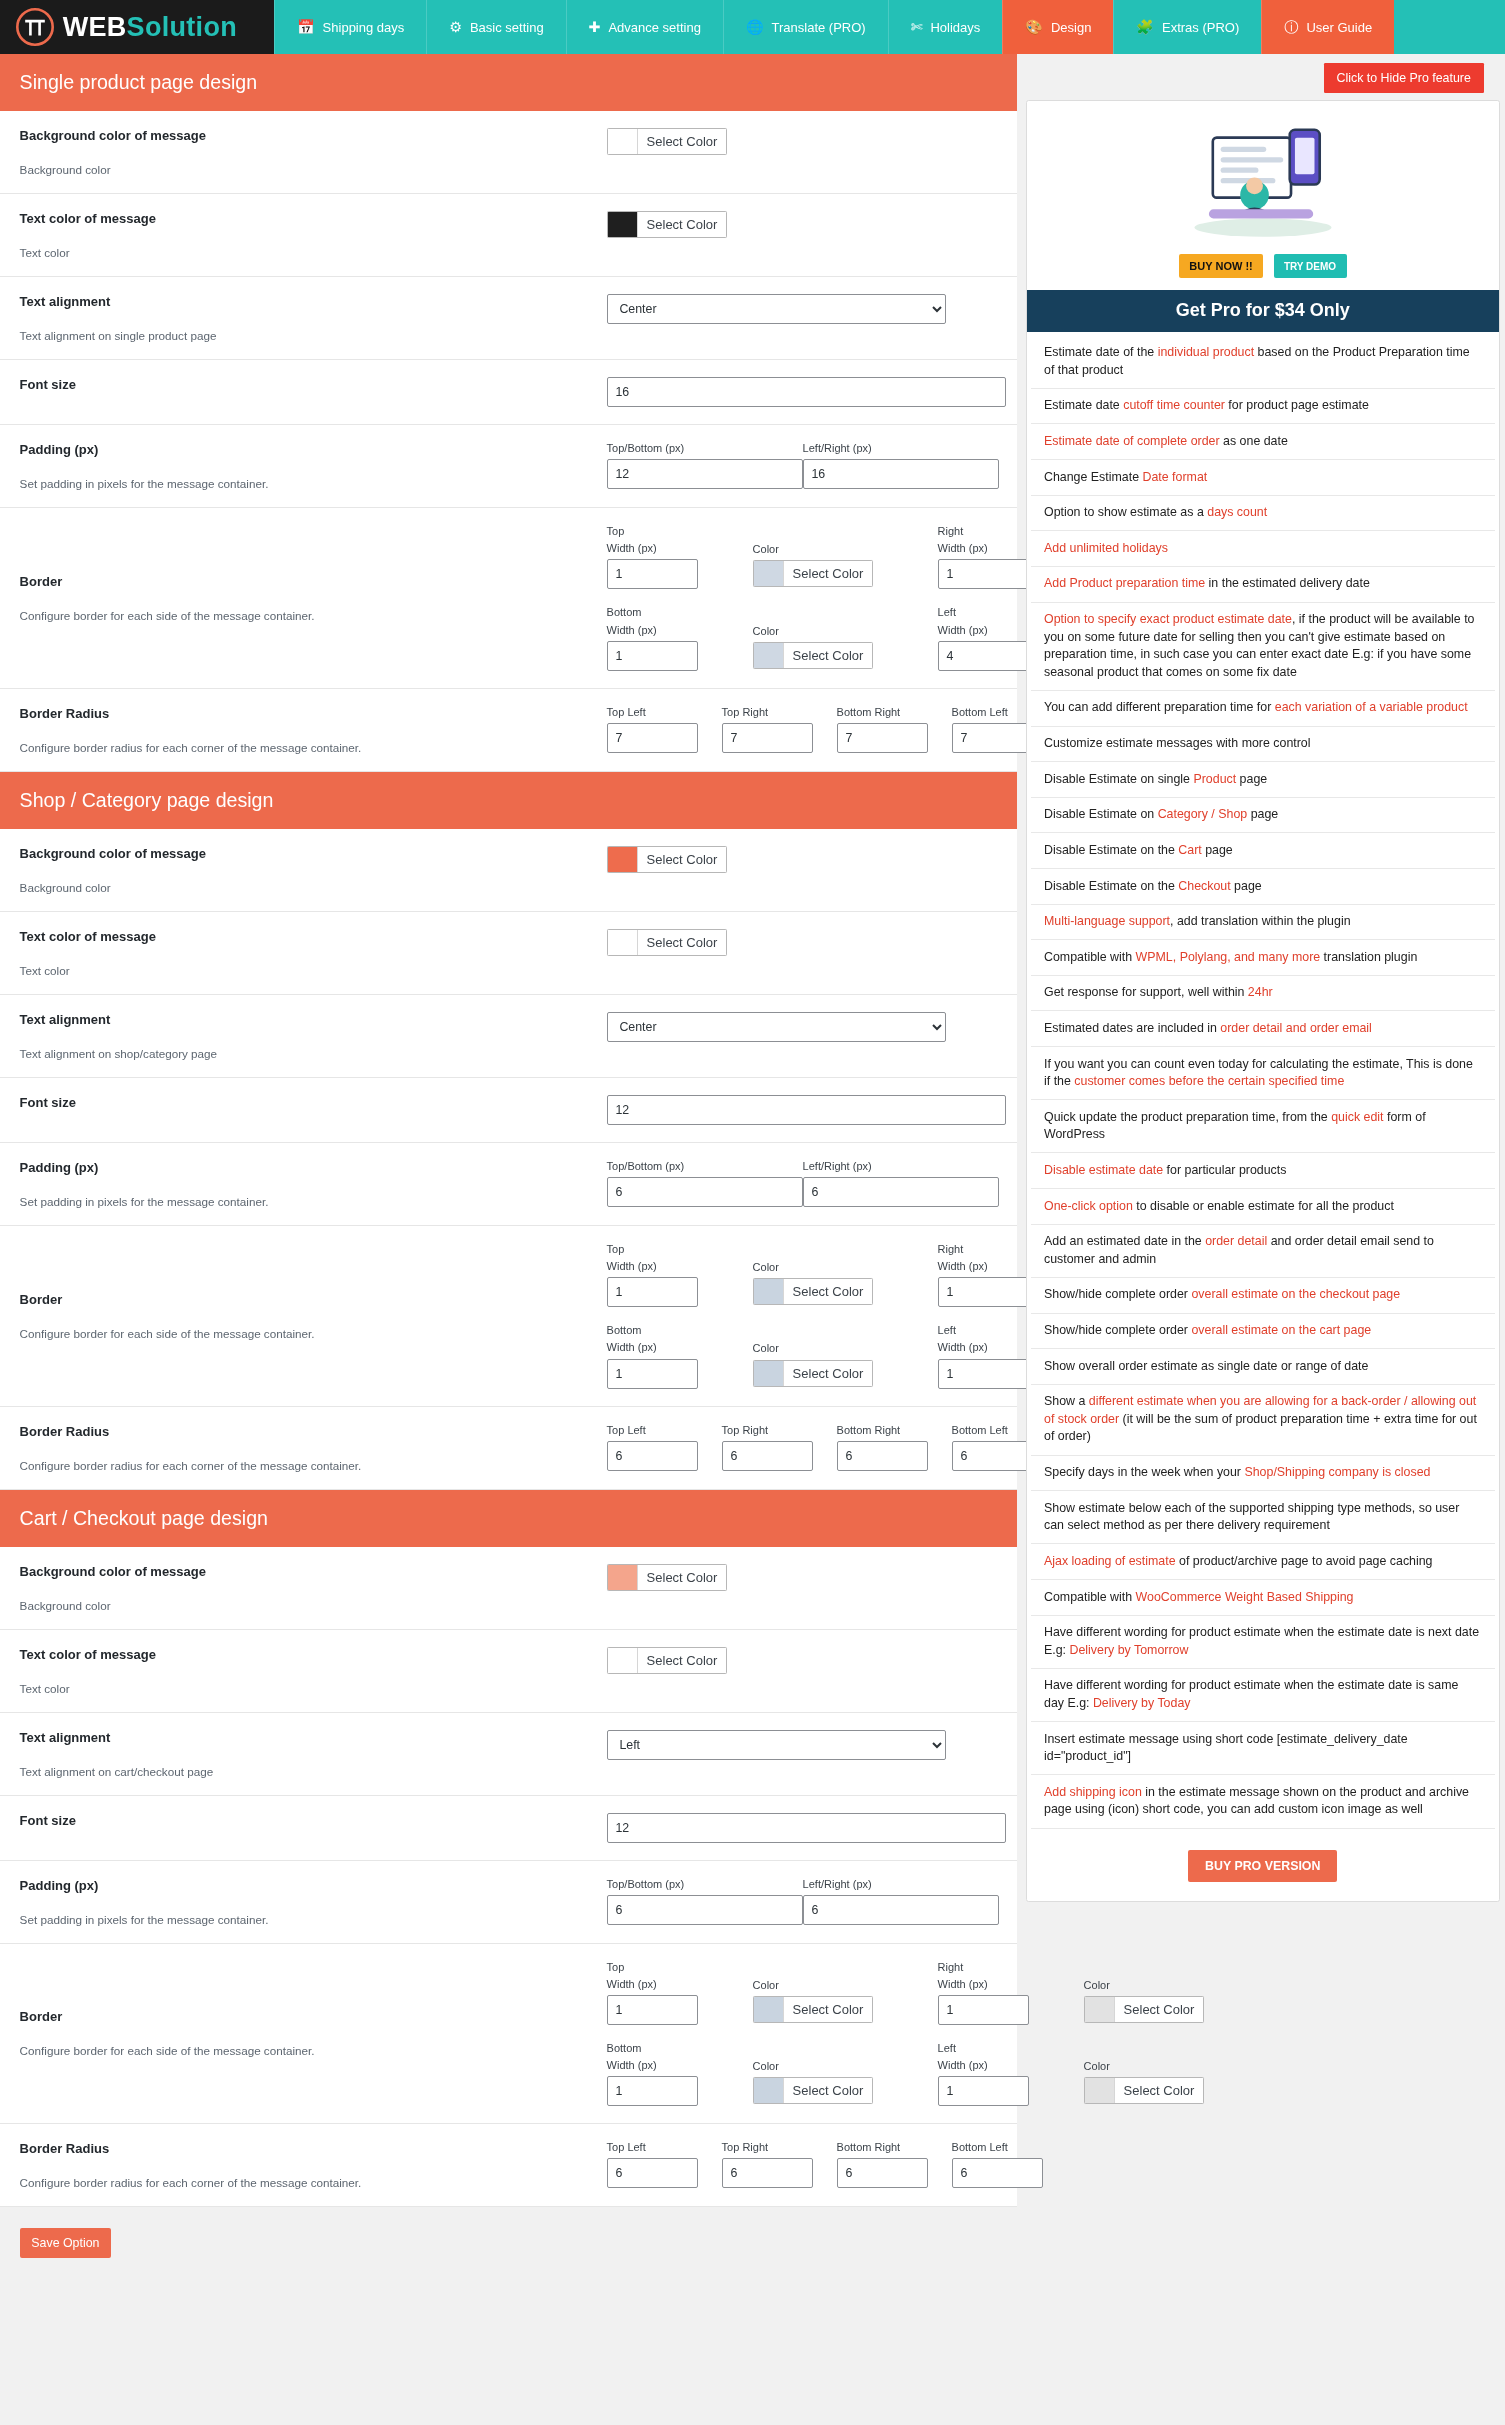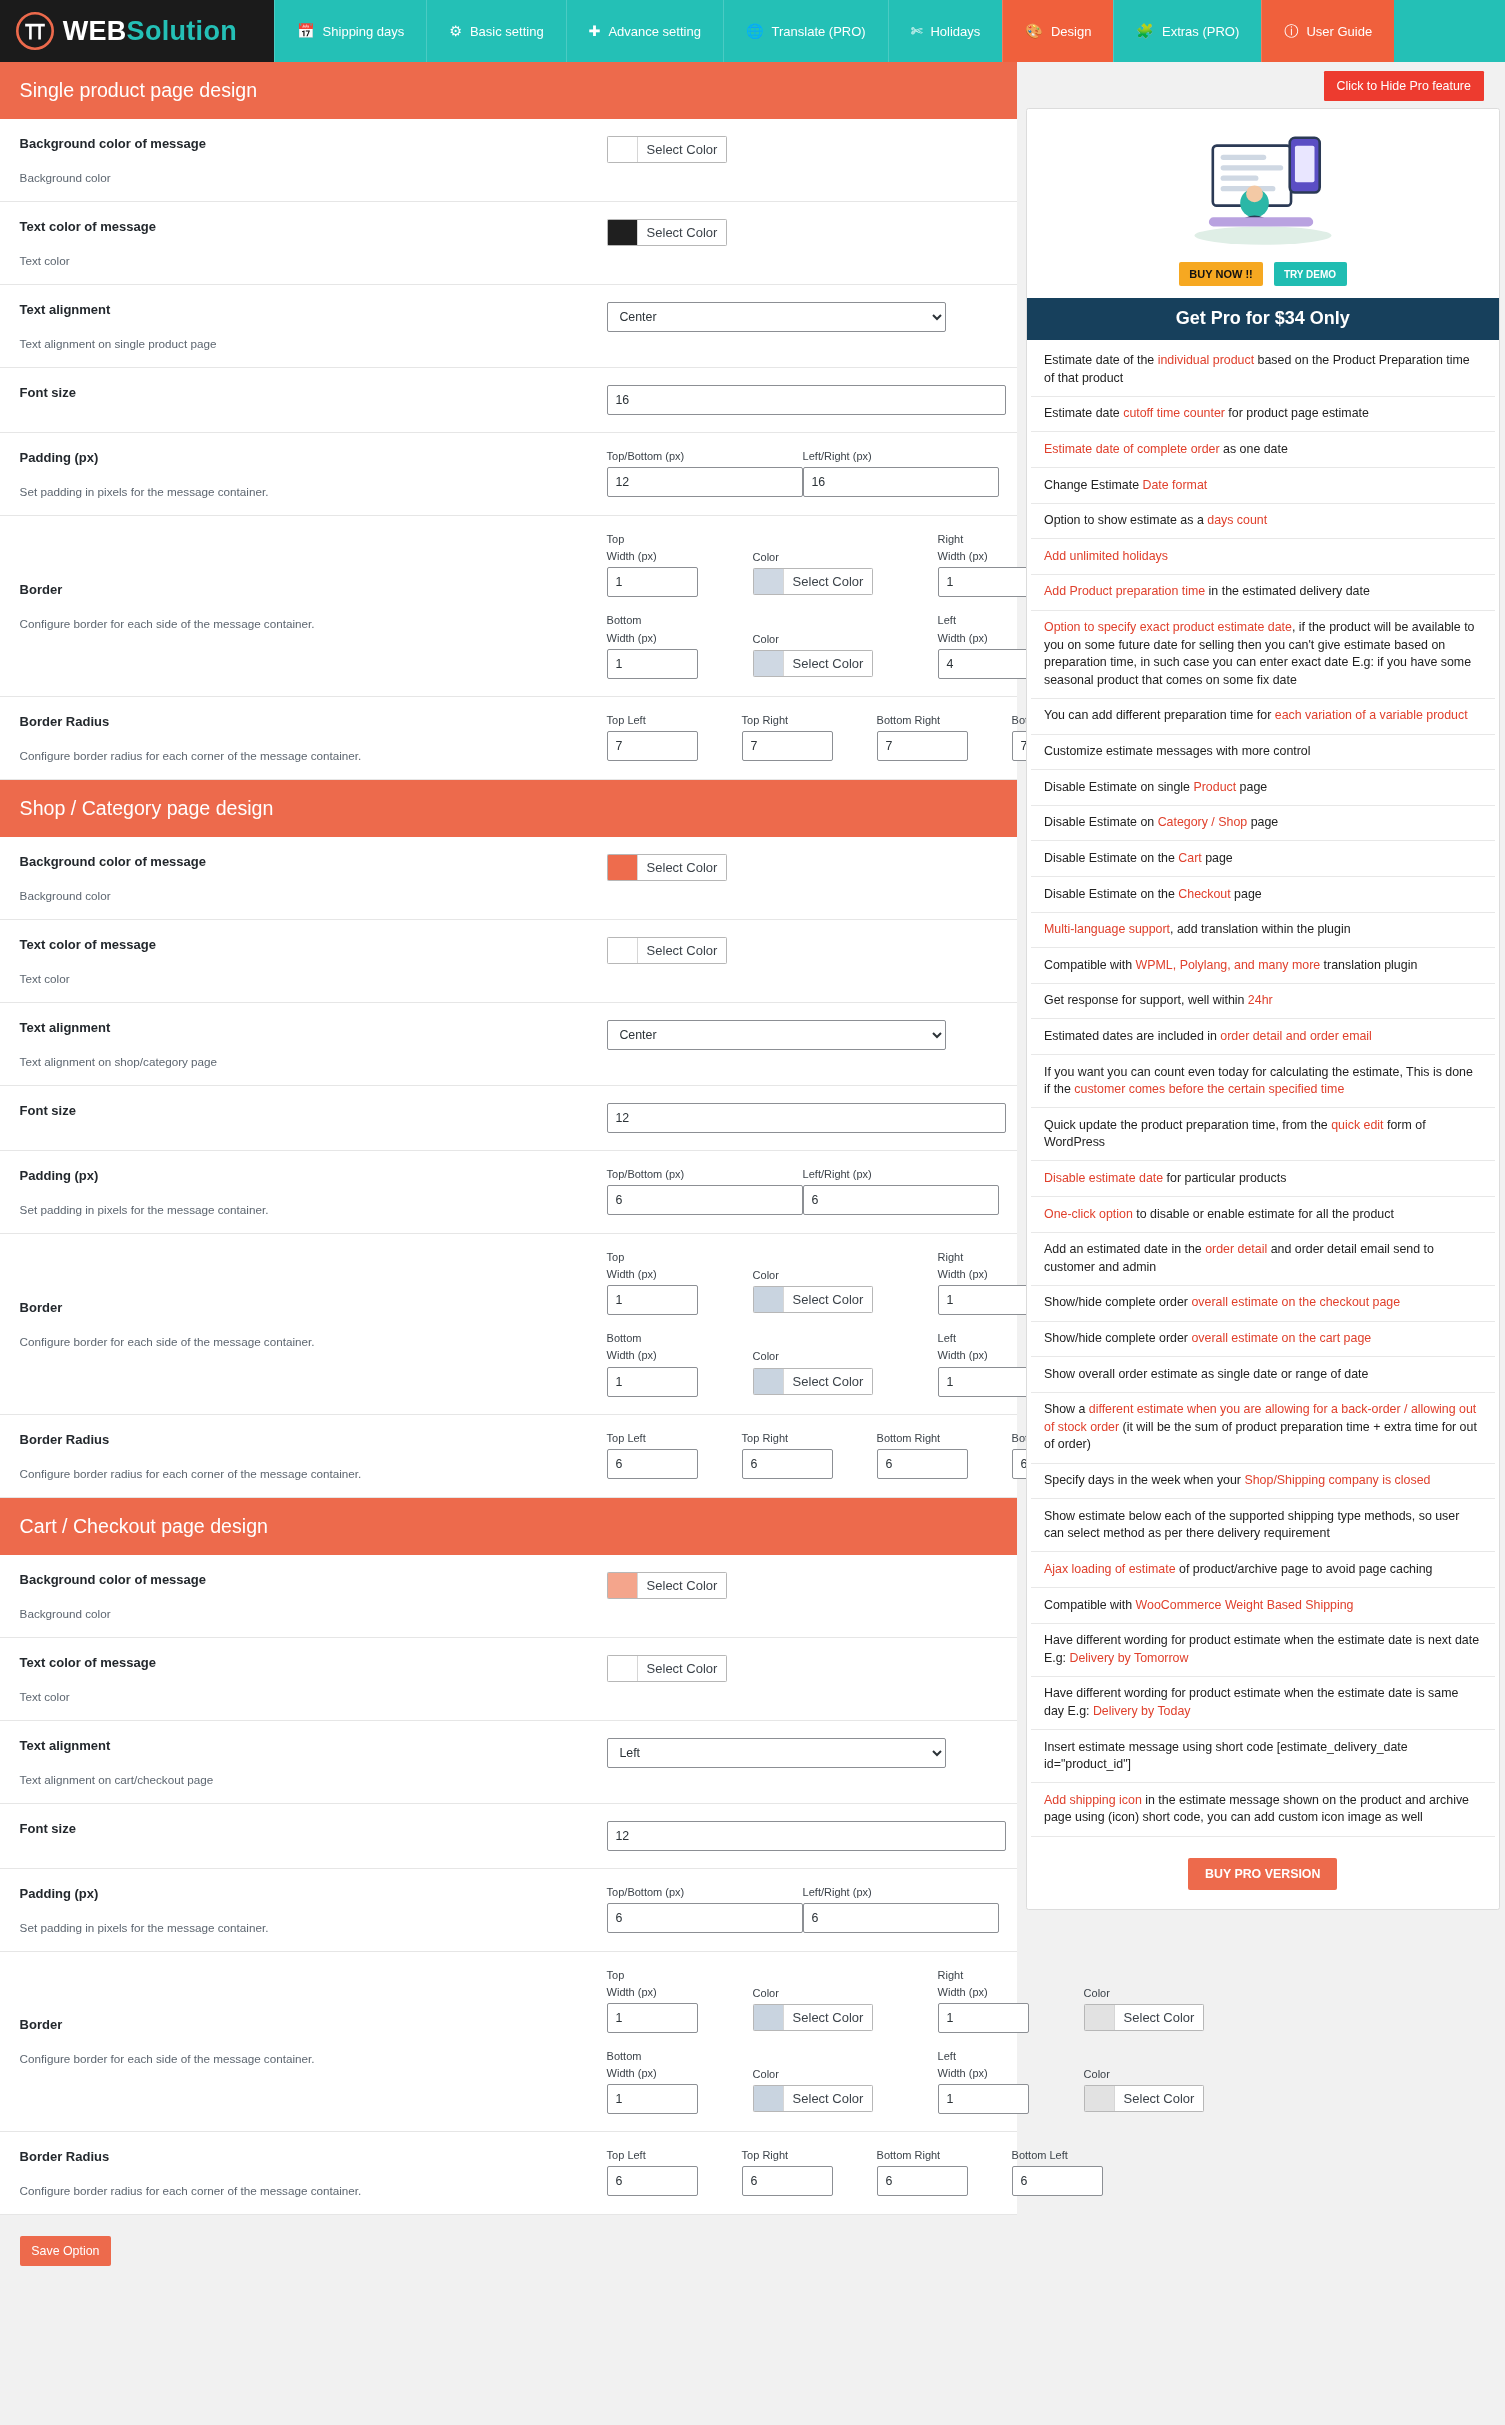--- a/index.html
+++ b/index.html
@@ -11,21 +11,21 @@
     font-size: 13px;
     color: #32373c;
     -webkit-font-smoothing: antialiased;
   }
 
   
   .topnav {
     display: flex;
     align-items: stretch;
     background: #24c0b6;
-    height: 62px;
+    height: 54px;
     color: #fff;
   }
   .brand {
     display:flex; align-items:center;
     background:#1b1b1b;
     padding: 0 22px 0 15.7px;
     min-width: 274px;
     height:100%;
   }
   .brand-logo {
@@ -129,21 +129,21 @@
 
   .pair { display:flex; }
   .field .cap { font-size: 11px; color:#3c434a; margin-bottom: 5.2px; }
 
   .border-grid { display:flex; flex-direction:column; gap: 17px; }
   .border-line { display:flex; gap: 22px; align-items:flex-end; }
   .border-line .field.w { width: 124px; }
   .border-line .field.c { width: 124px; }
   .gap-lg { width: 17px; }
 
-  .radius-line { display:flex; gap: 44px; }
+  .radius-line { display:flex; gap: 24px; }
 
   .save-wrap { padding: 21px 19.6px 26px 19.6px; }
   .save-btn {
     background:#ed6a4c; color:#fff; border:none;
     font-size: 12.4px; padding: 7.8px 11.7px; cursor:pointer; border-radius:2px;
   }
 
   
   .pro-card {
     background:#fff;

